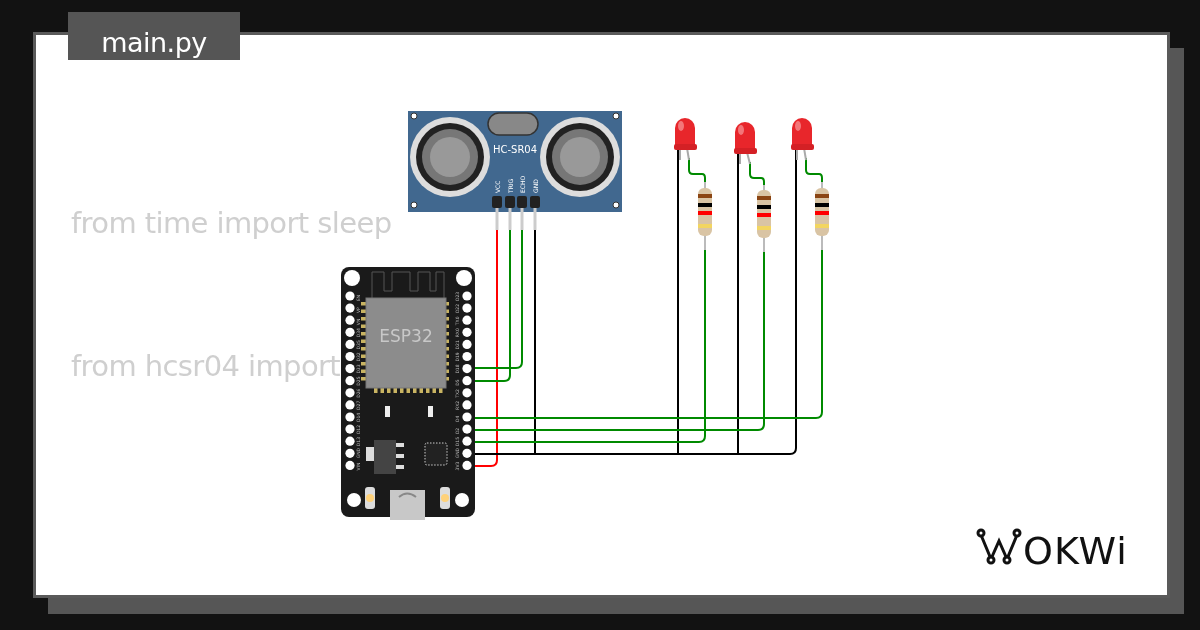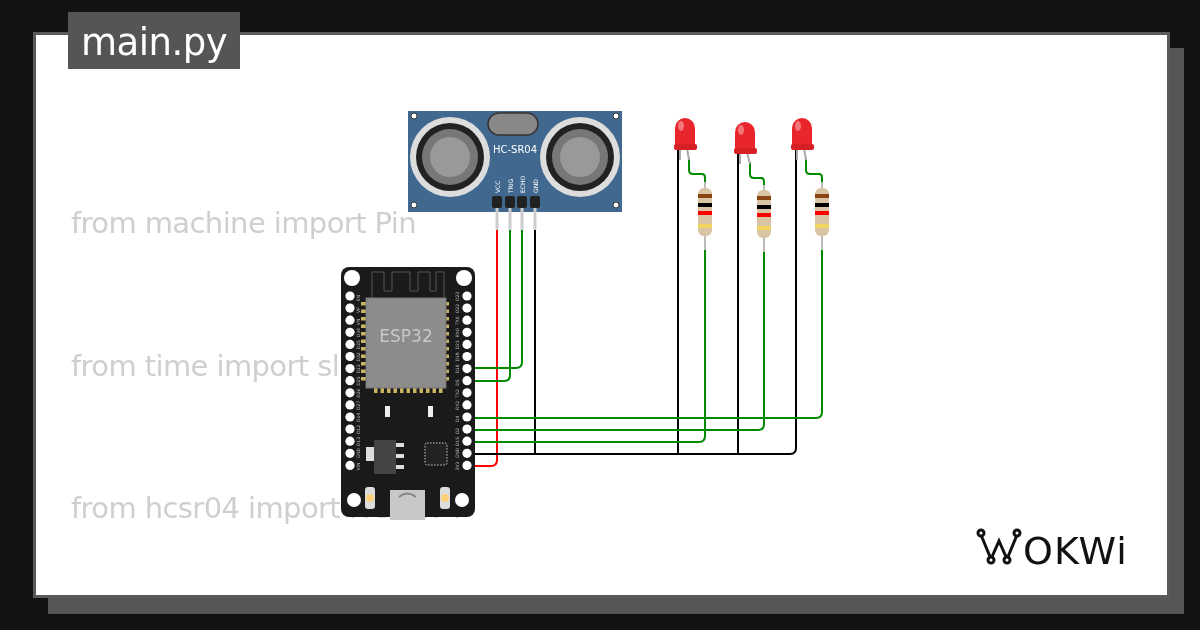--- a/index.html
+++ b/index.html
@@ -1,31 +1,30 @@
 <!DOCTYPE html>
 <html><head>
 <meta charset="utf-8">
 <style>
   html, body { margin:0; padding:0; }
   body { width:1200px; height:630px; background:#121212; position:relative; overflow:hidden; font-family:"DejaVu Sans", sans-serif; }
   .shadow { position:absolute; left:48px; top:48px; width:1136px; height:566px; background:#565656; }
   .card { position:absolute; left:33px; top:32px; width:1131px; height:560px; background:#ffffff; border:3px solid #5a5a5a; overflow:hidden; }
   .code { position:absolute; left:35px; top:70px; margin:0; font-family:"DejaVu Sans", sans-serif; font-size:29px; line-height:47.5px; color:#cfcfcf; white-space:pre; letter-spacing:-0.6px; }
   .code div { height:47.5px; }
-  .tab { position:absolute; left:68px; top:12px; width:172px; height:57px; background:#555555; color:#ffffff; font-size:37px; line-height:62px; text-align:center; letter-spacing:-0.5px; }
+  .tab { position:absolute; left:68px; top:12px; width:172px; height:48px; background:#555555; color:#ffffff; font-size:27px; line-height:62px; text-align:center; letter-spacing:-0.5px; }
   svg.circuit { position:absolute; left:0; top:0; }
   .logo { position:absolute; left:975px; top:527px; }
 </style>
 </head>
 <body>
 
 <div class="shadow"></div>
 <div class="card">
   <div class="code">
-    <div>from machine import Pin</div>
     <div>from time import sleep</div>
     <div>from hcsr04 import HCSR04</div>
     
     
     
     
     
     
     
     

